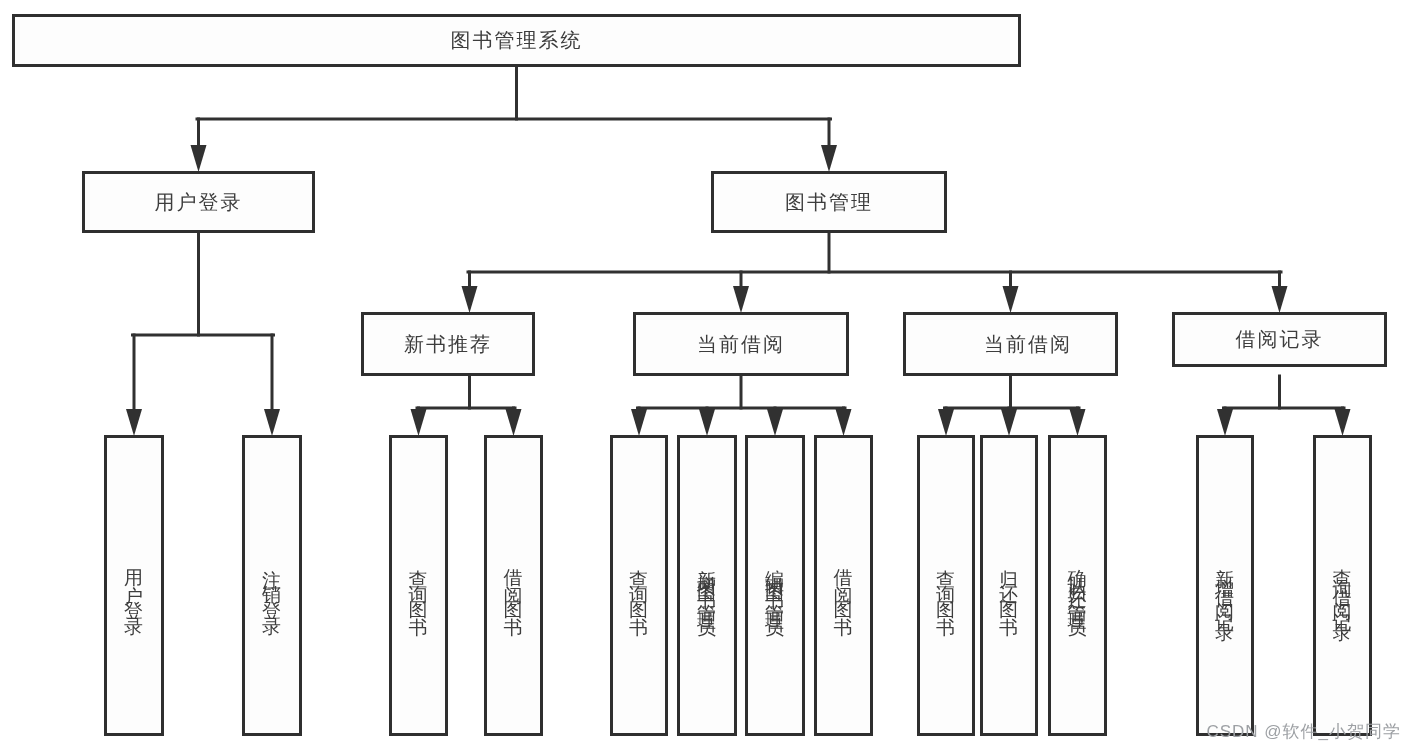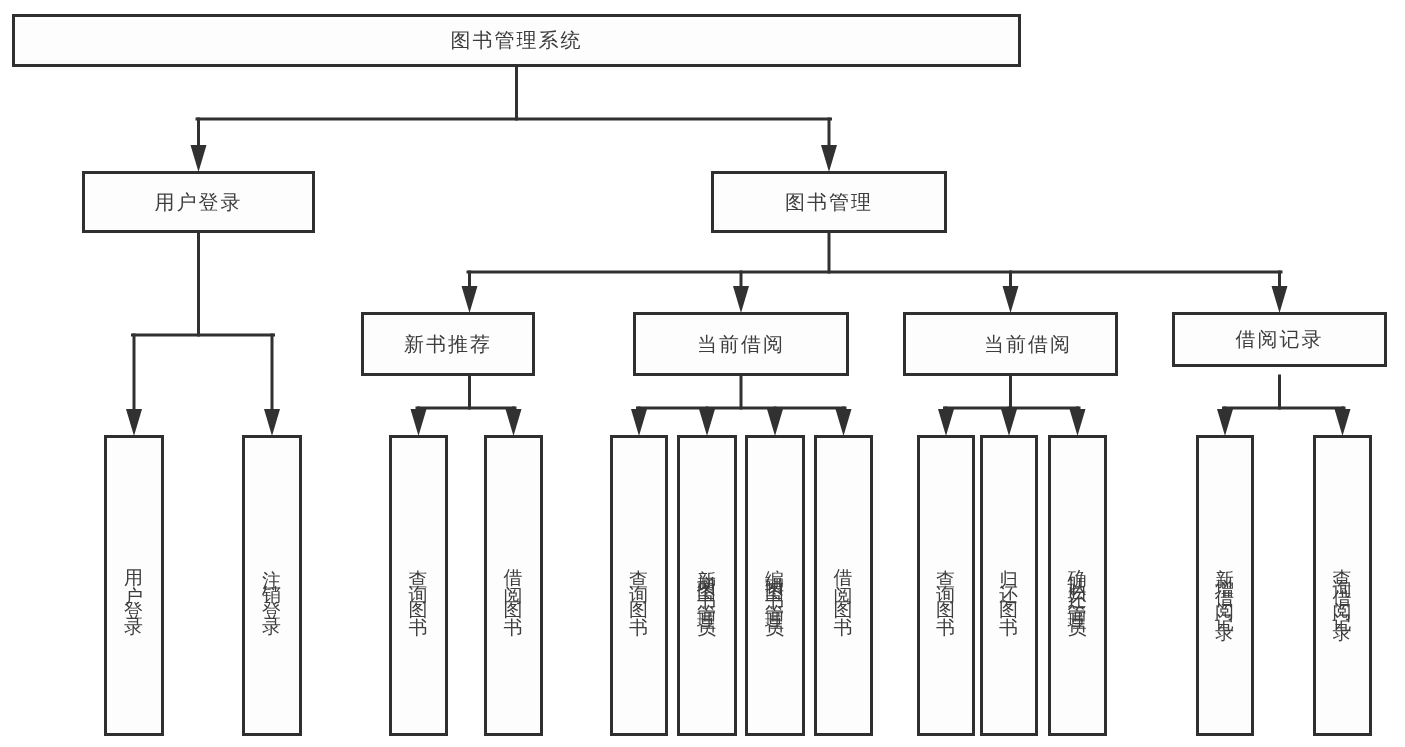--- a/index.html
+++ b/index.html
@@ -157,13 +157,14 @@
       <div class="node vert" style="left: 1048px; top: 435px; width: 59px; height: 301px; border-color: rgb(47, 47, 47); color: rgb(61, 61, 61);">
         <span class="label" style="letter-spacing: 7px;">确认归还（管理员）</span>
       </div>
       <div class="node vert" style="left: 1196px; top: 435px; width: 58px; height: 301px; border-color: rgb(47, 47, 47); color: rgb(61, 61, 61);">
         <span class="label" style="letter-spacing: 11px;">新增借阅记录</span>
       </div>
       <div class="node vert" style="left: 1313px; top: 435px; width: 59px; height: 301px; border-color: rgb(47, 47, 47); color: rgb(61, 61, 61);">
         <span class="label" style="letter-spacing: 11px;">查询借阅记录</span>
       </div>
     </div>
+  <div class="watermark" style="color: rgb(157, 160, 164);">CSDN @软件_小贺同学</div>
 </div>
 
 </body></html>

